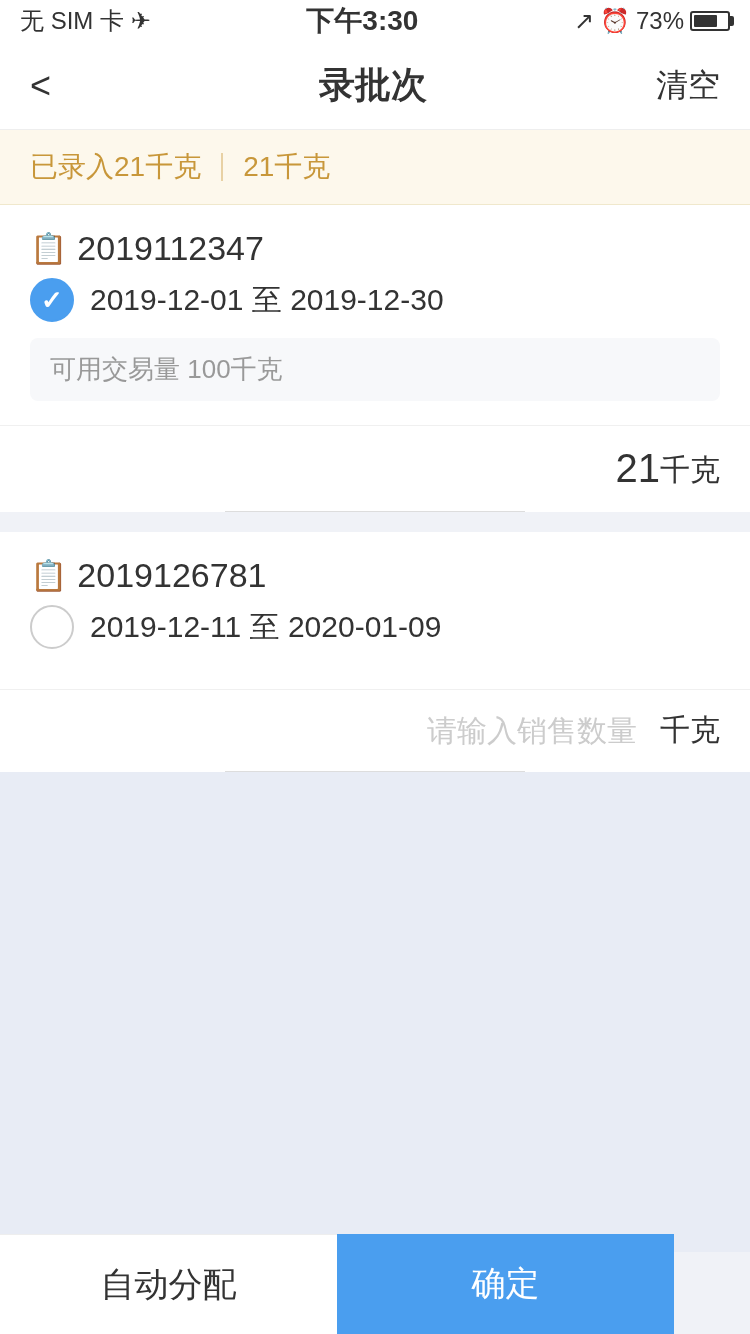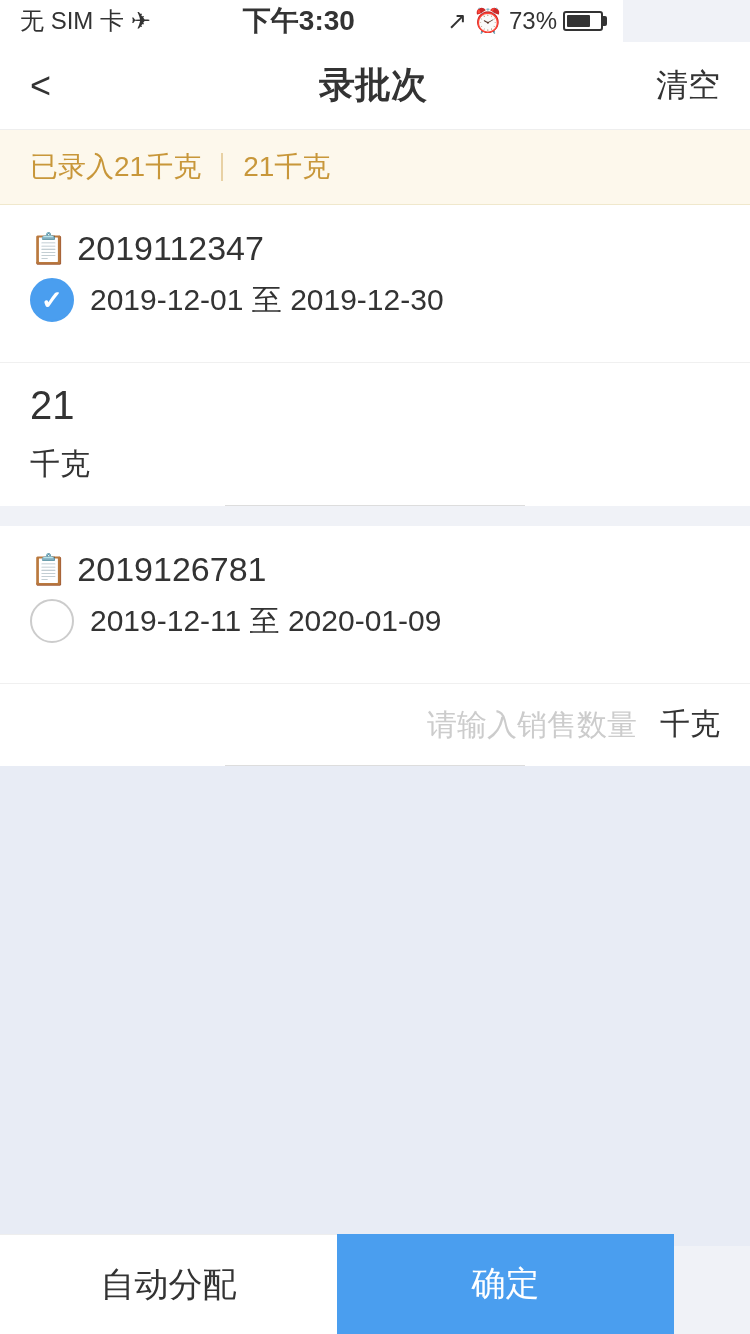--- a/index.html
+++ b/index.html
@@ -8,21 +8,21 @@
       width: 750px;
       min-height: 1334px;
       font-family: -apple-system, 'PingFang SC', 'Helvetica Neue', sans-serif;
       background: #f0f2f7;
       font-size: 28px;
       color: #333;
     }
 
     
     .status-bar {
-      width: 623px;
+      width: 750px;
       height: 42px;
       background: #fff;
       display: flex;
       align-items: center;
       justify-content: space-between;
       padding: 0 20px;
       font-size: 24px;
       color: #333;
     }
     .status-left {
@@ -171,26 +171,24 @@
       margin-left: 0;
     }
     .avail-text {
       font-size: 26px;
       color: #999;
     }
 
     
     .qty-row {
       display: flex;
-      align-items: flex-start;
+      align-items: flex-end;
       justify-content: flex-end;
       padding: 20px 30px;
-      gap: 16px;
       border-top: 1px solid #f0f0f0;
-      flex-direction: column;
     }
     .qty-value {
       font-size: 40px;
       color: #333;
       font-weight: 500;
     }
     .qty-unit {
       font-size: 30px;
       color: #333;
     }
@@ -298,20 +296,23 @@
     <div class="card-header">
       <span class="doc-icon">📋</span>
       <span class="batch-id">2019112347</span>
     </div>
 
     <div class="date-row">
       <div class="radio-circle selected"></div>
       <span class="date-text">2019-12-01 至 2019-12-30</span>
     </div>
 
+    <div class="avail-box">
+      <span class="avail-text">可用交易量 100千克</span>
+    </div>
   </div>
 
   <div class="qty-row">
     <span class="qty-value">21</span>
     <span class="qty-unit">千克</span>
   </div>
   <div class="divider-line"></div>
 </div>
 
 <div class="section-sep"></div>

